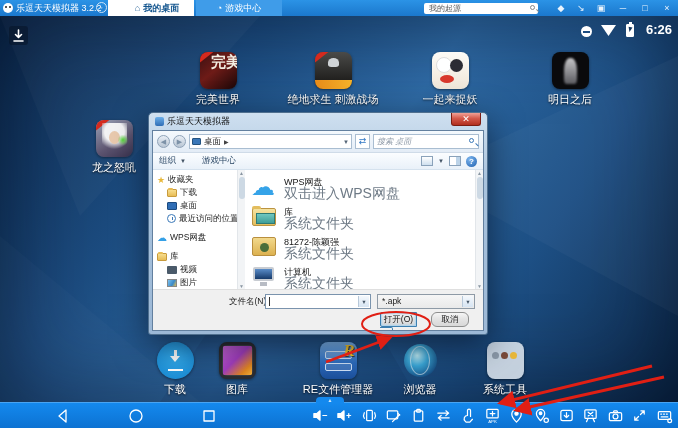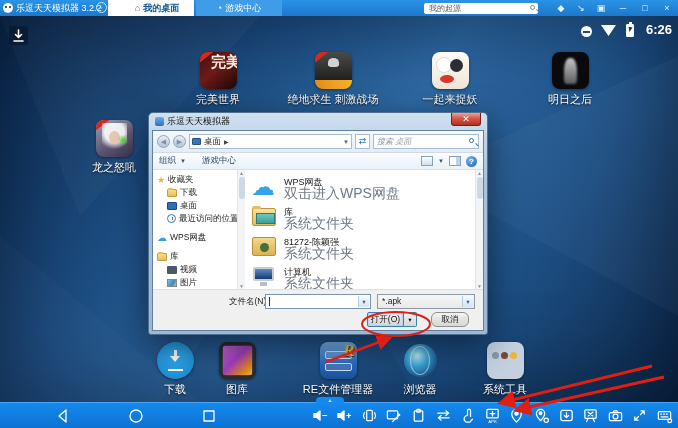--- a/index.html
+++ b/index.html
@@ -126,21 +126,21 @@
   .comp{position:absolute;left:2px;top:2px;width:21px;height:14px;background:linear-gradient(#5a8cc8,#173a6a);border:2px solid #c8ccd2;border-radius:2px;}
   .comp:after{content:"";position:absolute;left:5px;top:13px;width:7px;height:4px;background:#b8bcc4;}
   #btm-panel{height:41px;background:#f0f0f0;border-top:1px solid #dfdfdf;flex:none;position:relative;font-size:8.5px;}
   #fn-label{position:absolute;left:76px;top:6px;color:#222;}
   #fn-input{position:absolute;left:112px;top:3.5px;width:106px;height:15px;background:#fff;border:1px solid #7a93ad;display:flex;align-items:center;}
   #fn-input .caret{width:1px;height:9px;background:#333;margin-left:3px;}
   .combo-arrow{position:absolute;right:1px;top:1px;bottom:1px;width:11px;background:linear-gradient(#f4f8fc,#d6e4f2);border-left:1px solid #b7c8d9;color:#456;font-size:5.5px;text-align:center;line-height:12px;}
   #ft-combo{position:absolute;left:224px;top:3.5px;width:98px;height:15px;background:linear-gradient(#f6f6f6,#e9e9e9);border:1px solid #8e9aa6;color:#222;line-height:13px;padding-left:4px;}
   #btn-row{position:absolute;right:14px;top:22px;display:flex;gap:14px;}
   .w7btn{height:15px;font-size:8.5px;color:#111;background:linear-gradient(#f6f6f6,#e4e4e4 45%,#d8d8d8);border:1px solid #8e8f8f;border-radius:6px;text-align:center;line-height:13px;}
-  #btn-open-wrap{display:flex;}
+  #btn-open-wrap{display:flex;flex-direction:column;}
   #btn-open{width:37px;border-color:#3c7fb1;box-shadow:inset 0 0 2px 1px #a8d2ee;border-radius:2px 0 0 2px;}
   #btn-open-dd{width:13px;border-left:none;border-radius:0 2px 2px 0;font-size:5.5px;line-height:14px;border-color:#3c7fb1;}
   #btn-cancel{width:38px;}
 
   
   #taskbar{left:0;top:402px;width:678px;height:26px;background:linear-gradient(#1489ee,#0c72d2);border-top:1px solid #49a4f2;z-index:40;}
   #tb-handle{left:316px;top:-6px;width:28px;height:6px;background:#1489ee;border-radius:4px 4px 0 0;text-align:center;font-size:5px;line-height:6px;color:#cfe8fc;}
   .navic{top:5px;width:16px;height:16px;}
   #tb-right{position:absolute;right:5px;top:4px;display:flex;gap:7.6px;}
   .tico{width:17px;height:17px;}

